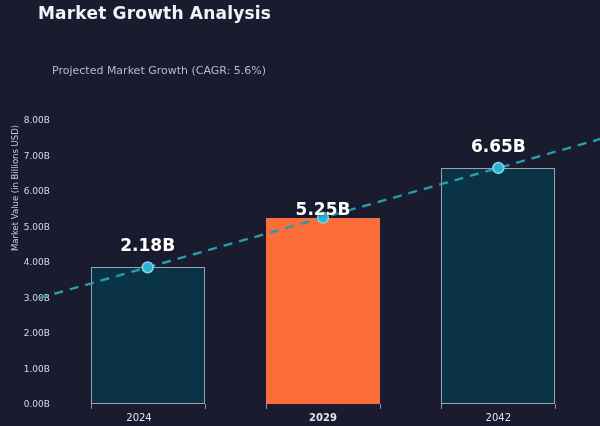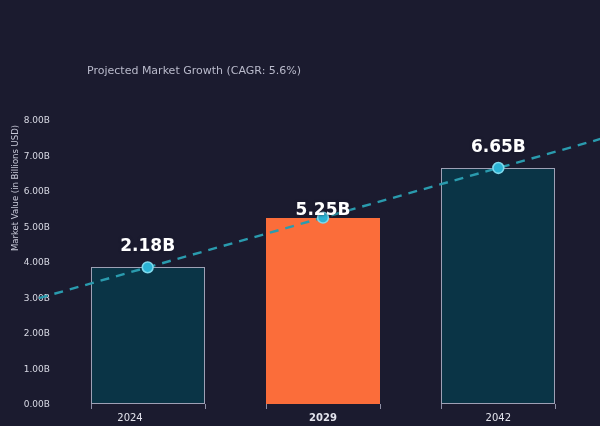--- a/index.html
+++ b/index.html
@@ -29,21 +29,20 @@
     color: #f2f2f7;
     letter-spacing: 0.2px;
     white-space: nowrap;
   }
   .chart-subtitle {
     position: absolute;
     left: 52px; top: 64px;
     font-size: 11px;
     color: #b9bacb;
     white-space: nowrap;
-    margin-left: 35px;
   }
 
   
   .ylabel {
     position: absolute;
     left: -85px; top: 183px;
     width: 200px;
     text-align: center;
     font-size: 8.5px;
     color: #c8c9d8;
@@ -119,20 +118,21 @@
     color: #e2e3ec;
     transform: translateX(-50%);
     white-space: nowrap;
   }
 </style>
 </head>
 <body>
 
 <div id="chart-root">
 
+  <div class="chart-title">Market Growth Analysis</div>
 
   <div class="chart-subtitle">Projected Market Growth (CAGR: 5.6%)</div>
 
   <div class="ylabel">Market Value (in Billions USD)</div>
 
   <div id="plot">
     <div class="ytick-wrap" id="ytick-layer">
         <div class="ytick-row" style="top: 284px;">0.00B</div>
         <div class="ytick-row" style="top: 248.5px;">1.00B</div>
         <div class="ytick-row" style="top: 213px;">2.00B</div>
@@ -159,19 +159,19 @@
         <circle cx="87.66666666666667" cy="147.325" r="5.4" fill="#2bb3d4" stroke="#7fd9ec" stroke-width="1.6"></circle>
         <circle cx="263" cy="97.625" r="5.4" fill="#2bb3d4" stroke="#7fd9ec" stroke-width="1.6"></circle>
         <circle cx="438.33333333333337" cy="47.92499999999998" r="5.4" fill="#2bb3d4" stroke="#7fd9ec" stroke-width="1.6"></circle>
       </svg>
     <div id="labels-layer">
         <div class="vlabel" style="left: 87.6667px; top: 135.325px;">2.18B</div>
         <div class="vlabel" style="left: 263px; top: 99px;">5.25B</div>
         <div class="vlabel" style="left: 438.333px; top: 35.925px;">6.65B</div>
       </div>
     <div id="xlabels-layer">
-        <div class="xlabel" style="left: 70px;">2024</div>
+        <div class="xlabel" style="left: 79px;">2024</div>
         <div class="xlabel" style="left: 263px; font-weight: bold;">2029</div>
         <div class="xlabel" style="left: 438.333px;">2042</div>
       </div>
   </div>
 
 </div>
 
 </body></html>

